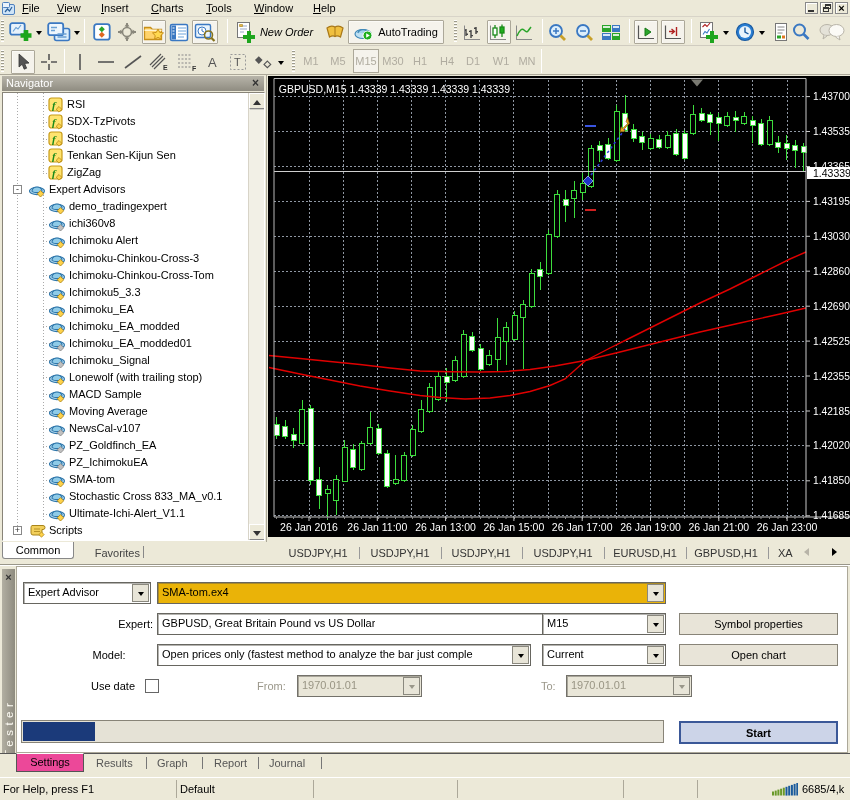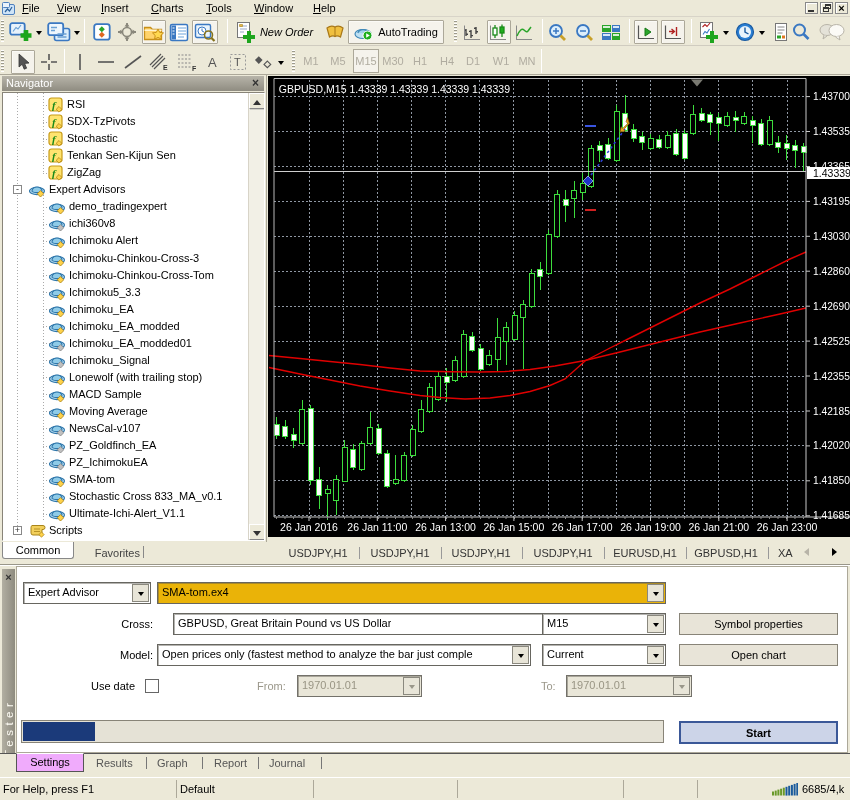--- a/index.html
+++ b/index.html
@@ -676,31 +676,31 @@
       </div>
       <div class="abs" style="left:16px;top:0;width:832px;height:187px;background:#fff;border:1px solid #aca899">
         <div class="combo" style="left:6px;top:15px;width:128px;height:22px;">
           <span class="ctext">Expert Advisor</span>
           <span class="cbtn"></span>
         </div>
         <div class="combo" style="left:140px;top:15px;width:509px;height:22px;background:#eab308;">
           <span class="ctext">SMA-tom.ex4</span>
           <span class="cbtn"></span>
         </div>
-        <div class="abs" style="left:80px;top:51px;width:56px;text-align:right">Cross:</div>
-        <div class="combo" style="left:156px;top:46px;width:424px;height:22px;">
+        <div class="abs" style="left:80px;top:51px;width:56px;text-align:right">Expert:</div>
+        <div class="combo" style="left:140px;top:46px;width:424px;height:22px;">
           <span class="ctext">GBPUSD, Great Britain Pound vs US Dollar</span>
           <span class="cbtn"></span>
         </div>
         <div class="combo" style="left:525px;top:46px;width:124px;height:22px;">
           <span class="ctext">M15</span>
           <span class="cbtn"></span>
         </div>
         <div class="pbtn" style="left:662px;top:46px;width:159px;height:22px">Symbol properties</div>
-        <div class="abs" style="left:80px;top:82px;width:56px;text-align:right">Model:</div>
+        <div class="abs" style="left:64px;top:82px;width:56px;text-align:center">Model:</div>
         <div class="combo" style="left:140px;top:77px;width:374px;height:22px;">
           <span class="ctext">Open prices only (fastest method to analyze the bar just comple</span>
           <span class="cbtn"></span>
         </div>
         <div class="combo" style="left:525px;top:77px;width:124px;height:22px;">
           <span class="ctext">Current</span>
           <span class="cbtn"></span>
         </div>
         <div class="pbtn" style="left:662px;top:77px;width:159px;height:22px">Open chart</div>
         <div class="abs" style="left:74px;top:113px">Use date</div>
@@ -714,21 +714,21 @@
         <div class="combo disabled" style="left:549px;top:108px;width:126px;height:22px;">
           <span class="ctext">1970.01.01</span>
           <span class="cbtn"></span>
         </div>
         <div class="abs" style="left:4px;top:153px;width:643px;height:23px;border:1px solid #888478;background:#e5e2d6">
           <div class="abs" style="left:1px;top:1px;width:72px;height:19px;background:#1b3a7a"></div>
         </div>
         <div class="abs" style="left:662px;top:154px;width:159px;height:23px;background:#ccd4e8;border:2px solid #3b5898;display:flex;align-items:center;justify-content:center;font-weight:bold">Start</div>
       </div>
       <div class="abs" style="left:0;top:187px;width:850px;height:20px;background:#ece9d8;border-top:1px solid #555">
-        <div class="abs" style="left:16px;top:0;width:68px;height:19px;background:#f0abfc;border:1px solid #555;border-top:1px solid #fff;margin-top:-1px;text-align:center;line-height:17px">Settings</div>
+        <div class="abs" style="left:16px;top:0;width:68px;height:19px;background:#ec4899;border:1px solid #555;border-top:1px solid #fff;margin-top:-1px;text-align:center;line-height:17px">Settings</div>
         <div class="abs" style="left:96px;top:3px;color:#555">Results</div>
         <div class="abs" style="left:157px;top:3px;color:#555">Graph</div>
         <div class="abs" style="left:214px;top:3px;color:#555">Report</div>
         <div class="abs" style="left:269px;top:3px;color:#555">Journal</div>
         <div class="abs" style="left:146px;top:3px;width:1px;height:12px;background:#777"></div>
         <div class="abs" style="left:202px;top:3px;width:1px;height:12px;background:#777"></div>
         <div class="abs" style="left:258px;top:3px;width:1px;height:12px;background:#777"></div>
         <div class="abs" style="left:321px;top:3px;width:1px;height:12px;background:#777"></div>
       </div>
     </div>

